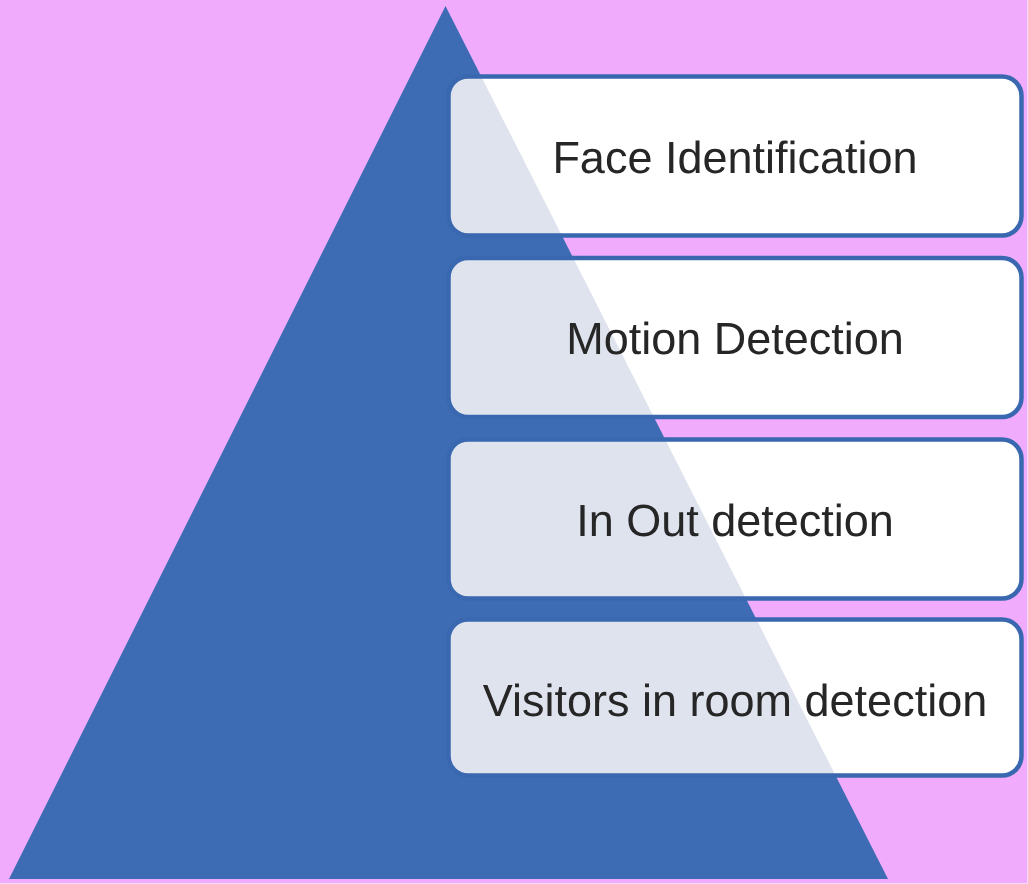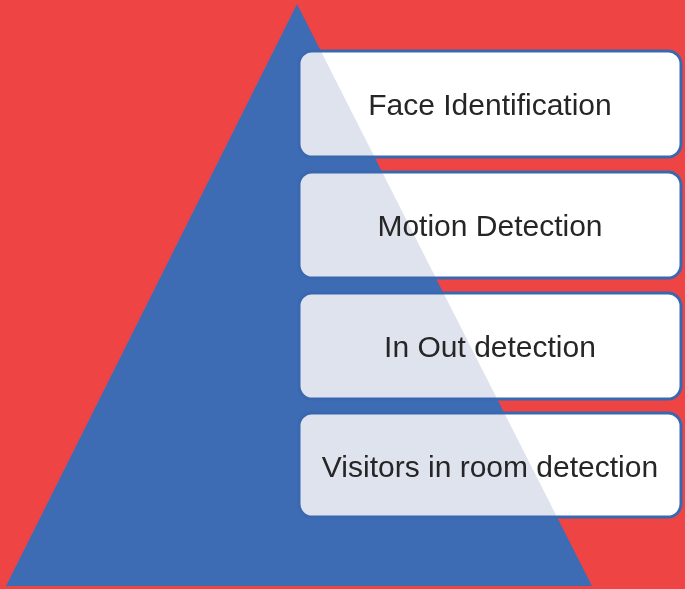--- a/index.html
+++ b/index.html
@@ -4,21 +4,21 @@
 <style>
   html, body {
     margin: 0;
     padding: 0;
     background: #ffffff;
   }
   .stage {
     position: relative;
     width: 685px;
     height: 589px;
-    background: #ef4444;
+    background: #f0abfc;
     overflow: hidden;
     font-family: "Liberation Sans", sans-serif;
   }
   svg { display: block; }
   .pyr       { fill: #3D6CB4; }
   .overlay   { fill: #DFE3EE; }
   .boxfill   { fill: #FFFFFF; }
   .boxstroke { fill: none; stroke: #3968B0; stroke-width: 3; }
   .lvl-label {
     font-family: "Liberation Sans", sans-serif;

